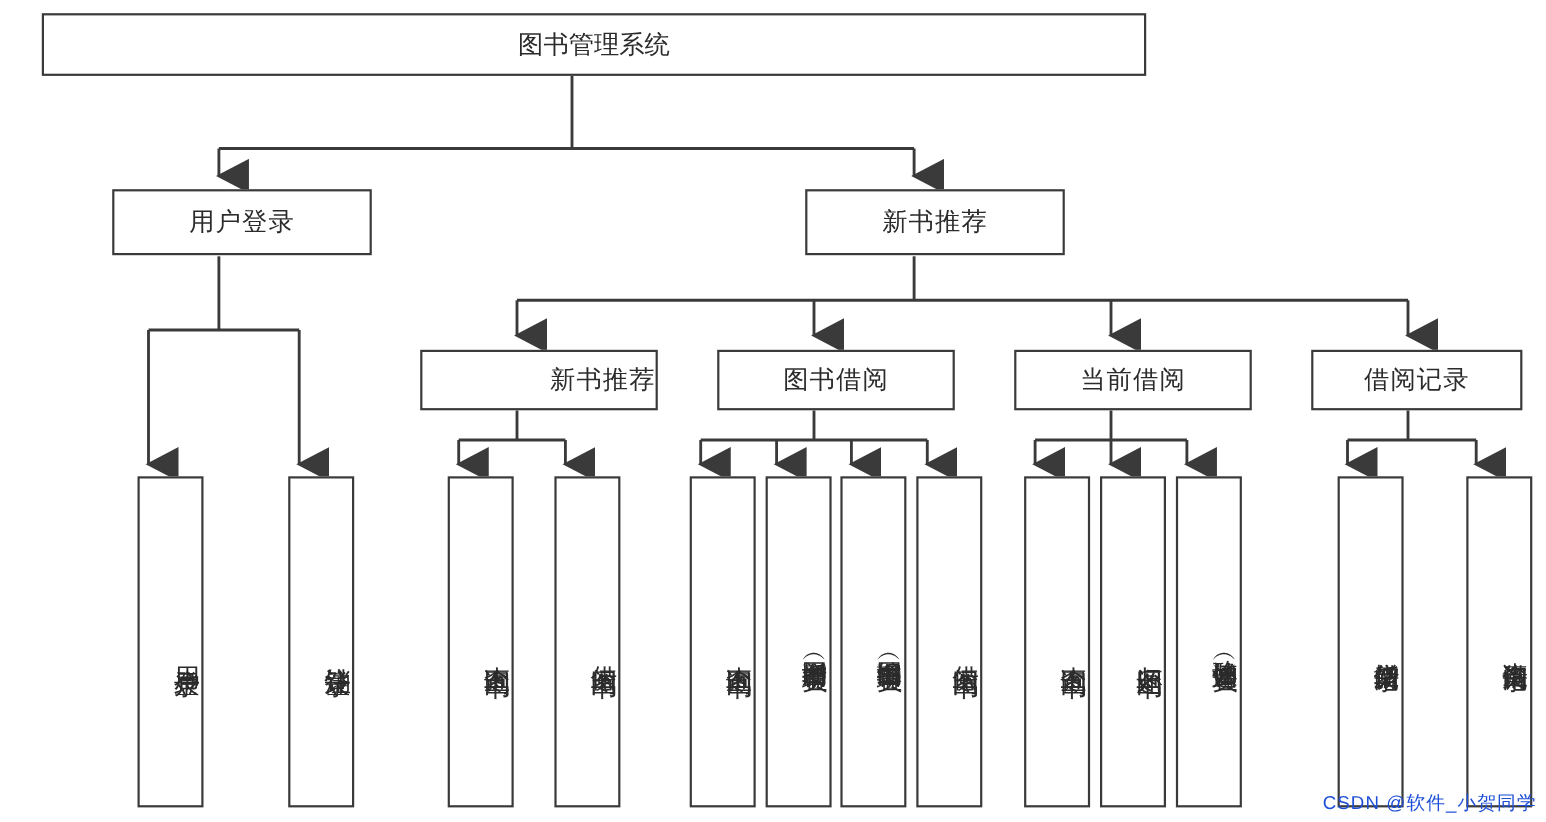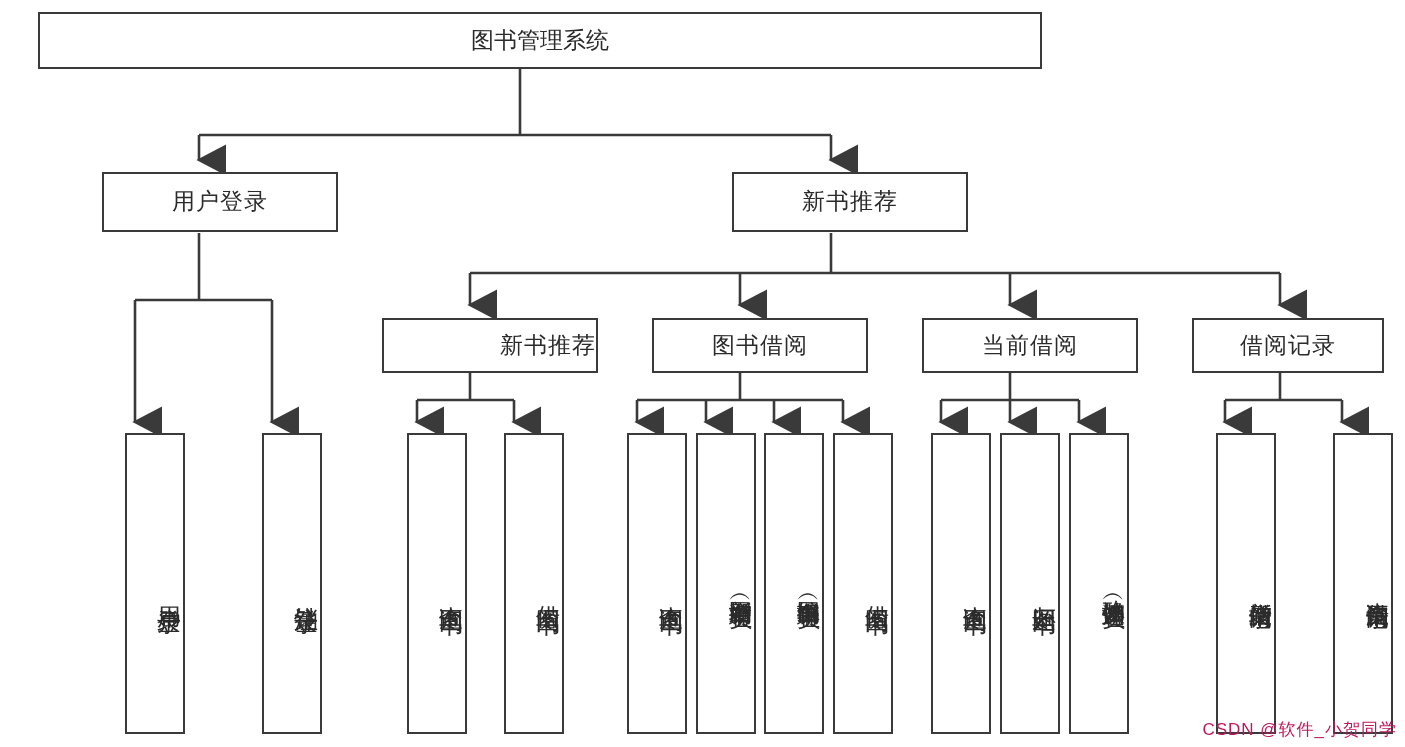--- a/index.html
+++ b/index.html
@@ -57,21 +57,21 @@
   .node.vertical.tall-text {
     padding-top: 6px;
     font-size: 23px;
     letter-spacing: 1px;
   }
   .watermark {
     position: absolute;
     right: 8px;
     bottom: 6px;
     font-size: 17px;
-    color: #be185d;
+    color: #1d4ed8;
     letter-spacing: 1px;
     white-space: nowrap;
     user-select: none;
   }
 </style>
 </head>
 <body>
 
 <div id="canvas">
 

